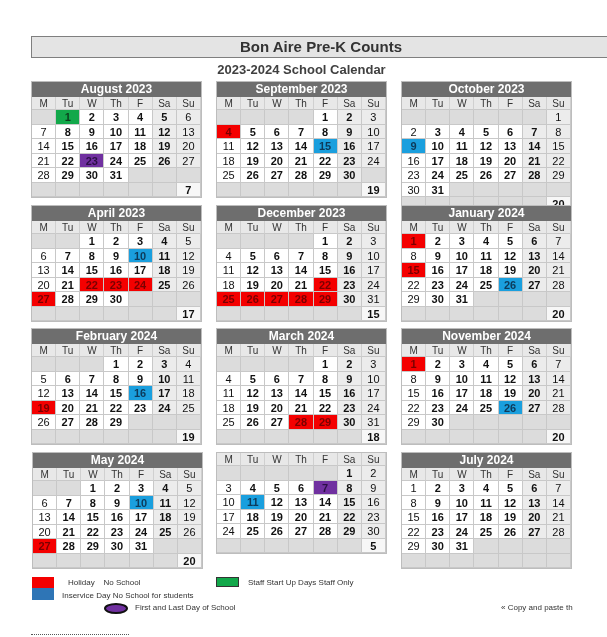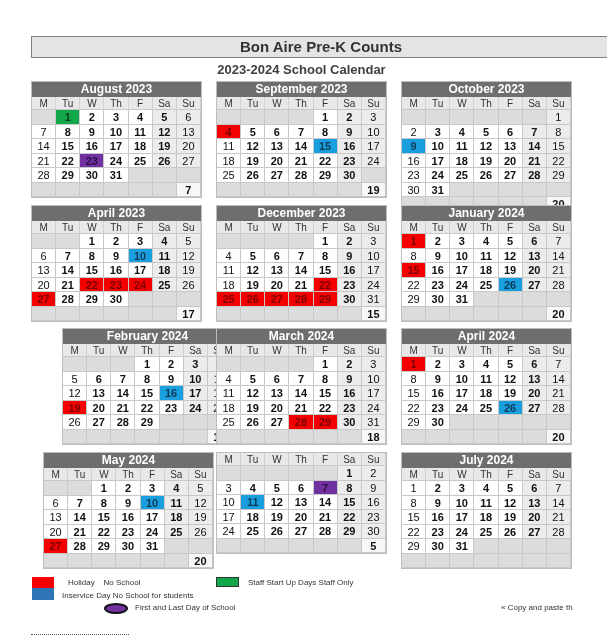--- a/index.html
+++ b/index.html
@@ -354,21 +354,21 @@
         <div class="cell empty"></div>
         <div class="cell empty"></div>
         <div class="cell empty"></div>
         <div class="cell empty"></div>
         <div class="cell empty"></div>
         <div class="cell empty"></div>
         <div class="cell empty"></div>
         <div class="cell countbox">20</div>
       </div>
     </div>
-    <div class="month" style="left: 31px; top: 328px; margin-left: 31px;">
+    <div class="month" style="left: 31px; top: 328px;">
       <div class="month-header">February 2024</div>
       <div class="grid">
         <div class="dow">M</div>
         <div class="dow">Tu</div>
         <div class="dow">W</div>
         <div class="dow">Th</div>
         <div class="dow">F</div>
         <div class="dow">Sa</div>
         <div class="dow">Su</div>
         <div class="cell empty"></div>
@@ -463,21 +463,21 @@
         <div class="cell empty"></div>
         <div class="cell empty"></div>
         <div class="cell empty"></div>
         <div class="cell empty"></div>
         <div class="cell empty"></div>
         <div class="cell empty"></div>
         <div class="cell countbox">18</div>
       </div>
     </div>
     <div class="month" style="left: 401px; top: 328px;">
-      <div class="month-header">April 2024</div>
+      <div class="month-header">November 2024</div>
       <div class="grid">
         <div class="dow">M</div>
         <div class="dow">Tu</div>
         <div class="dow">W</div>
         <div class="dow">Th</div>
         <div class="dow">F</div>
         <div class="dow">Sa</div>
         <div class="dow">Su</div>
         <div class="cell red b">1</div>
         <div class="cell b">2</div>
@@ -516,21 +516,21 @@
         <div class="cell empty"></div>
         <div class="cell empty"></div>
         <div class="cell empty"></div>
         <div class="cell empty"></div>
         <div class="cell empty"></div>
         <div class="cell empty"></div>
         <div class="cell empty"></div>
         <div class="cell countbox">20</div>
       </div>
     </div>
-    <div class="month" style="left: 43px; top: 452px;">
+    <div class="month" style="left: 32px; top: 452px;">
       <div class="month-header">May 2024</div>
       <div class="grid">
         <div class="dow">M</div>
         <div class="dow">Tu</div>
         <div class="dow">W</div>
         <div class="dow">Th</div>
         <div class="dow">F</div>
         <div class="dow">Sa</div>
         <div class="dow">Su</div>
         <div class="cell empty"></div>

